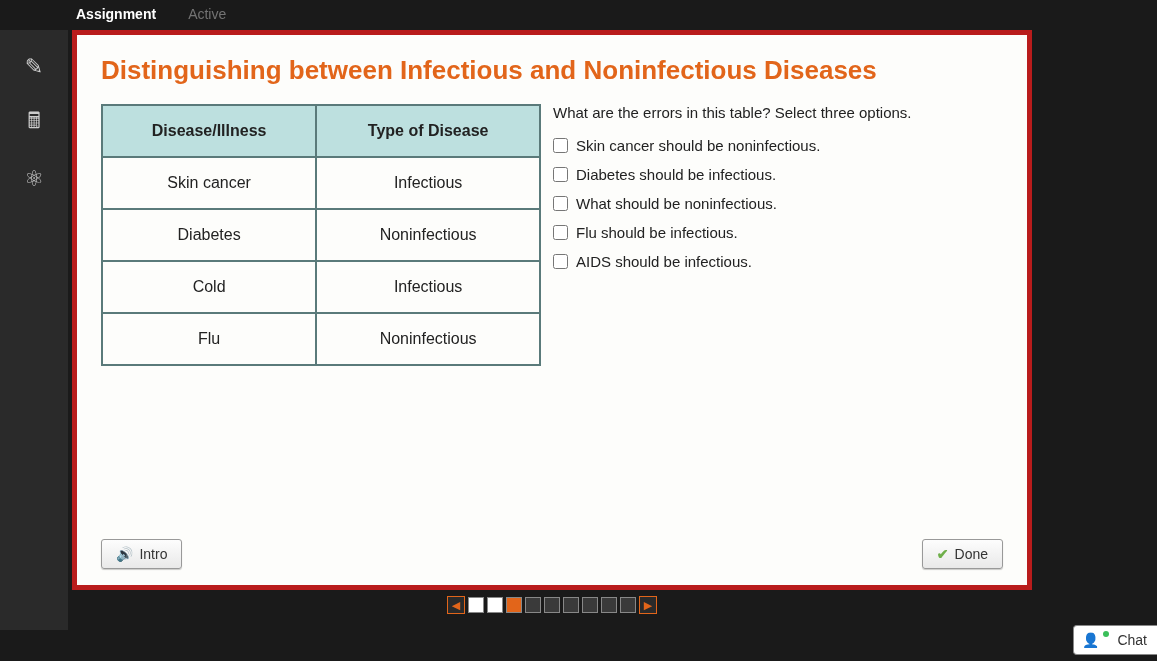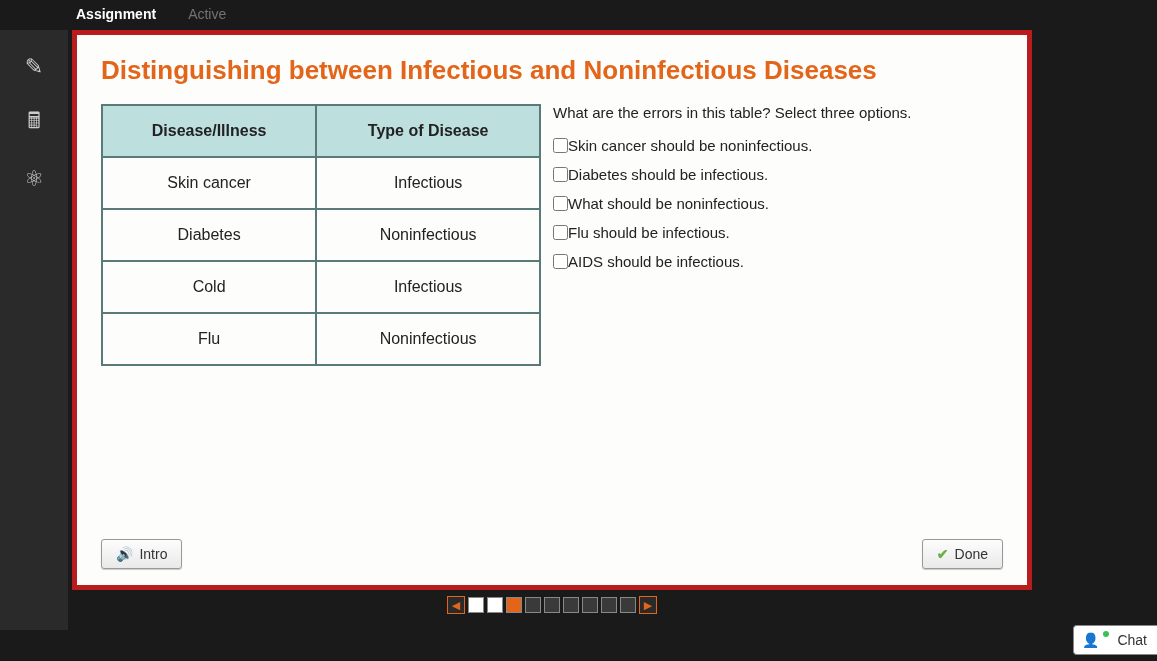--- a/index.html
+++ b/index.html
@@ -87,20 +87,21 @@
     flex: 1;
     font-size: 15px;
     color: #222;
   }
   .question-col .prompt {
     margin-bottom: 10px;
   }
   .option {
     display: flex;
     align-items: center;
+    gap: 8px;
     padding: 6px 0;
   }
   .option input[type="checkbox"] {
     width: 15px; height: 15px;
     cursor: pointer;
   }
   .bottom-bar {
     display: flex;
     justify-content: space-between;
     align-items: center;

